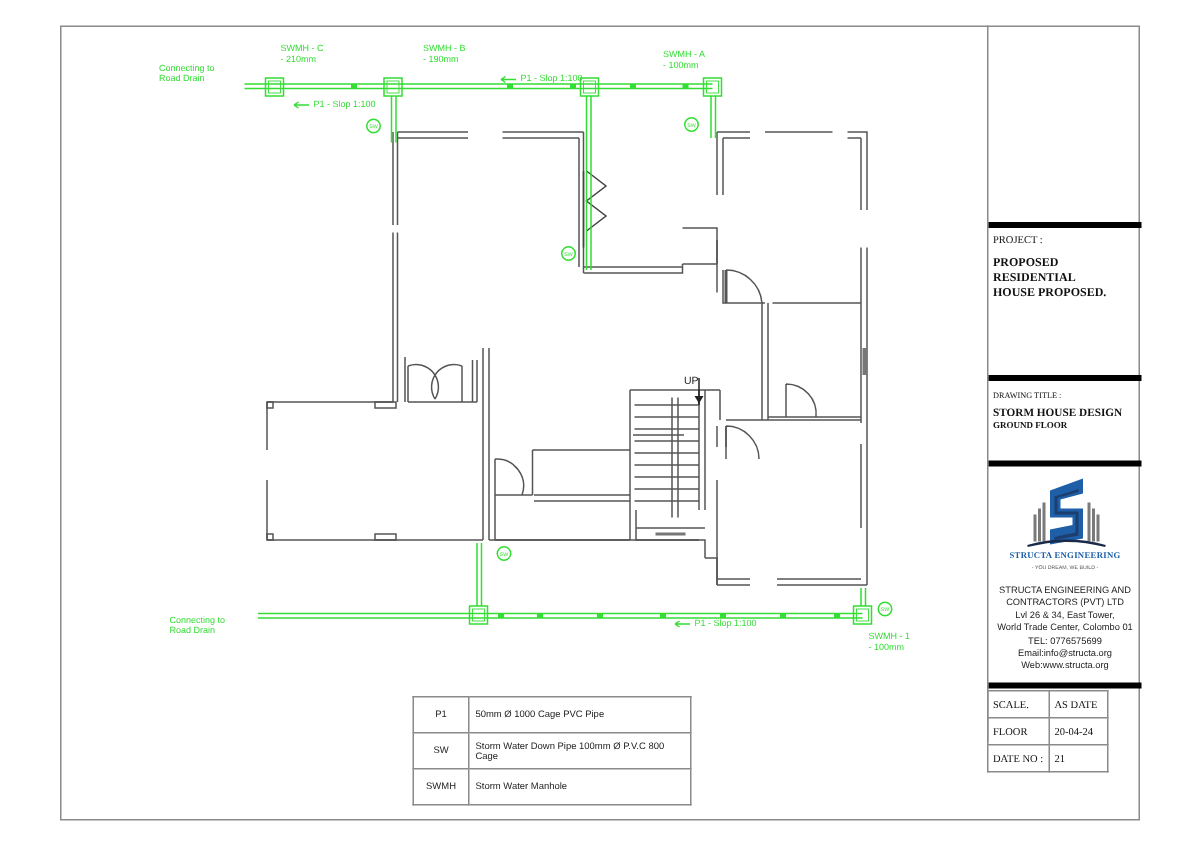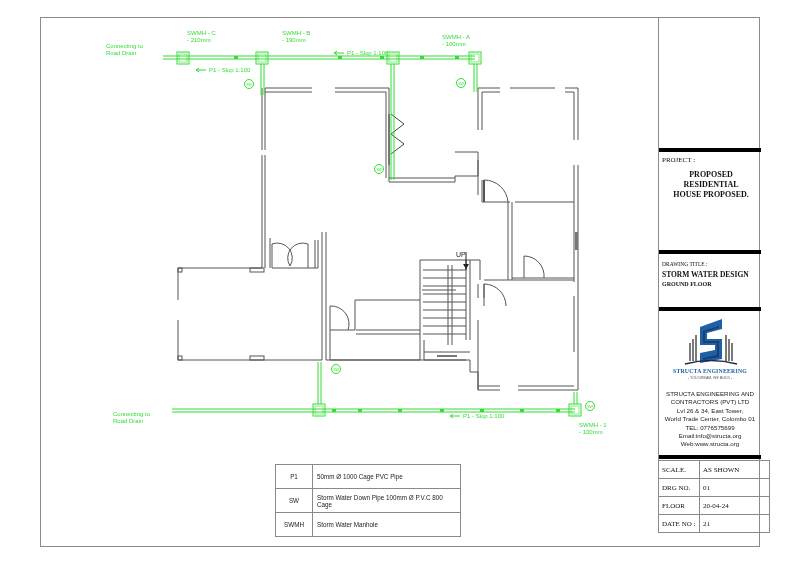--- a/index.html
+++ b/index.html
@@ -3,24 +3,24 @@
 <meta charset="utf-8">
 <style>
   html, body { margin: 0; padding: 0; background: #ffffff; }
   body { width: 800px; height: 566px; position: relative; overflow: hidden; font-family: "Liberation Sans", sans-serif; }
   .sheet { position: absolute; left: 40px; top: 17px; width: 720px; height: 530px; border: 1px solid #8a8a8a; box-sizing: border-box; }
   .drawing { position: absolute; left: 0; top: 0; width: 800px; height: 566px; }
   .tb { position: absolute; left: 658px; top: 17px; width: 102px; height: 478px; border-left: 1px solid #8a8a8a; box-sizing: border-box; }
   .tb-bar { position: absolute; left: 0; width: 102px; height: 4px; background: #000; }
   .tb-text { position: absolute; left: 3px; font-family: "Liberation Serif", serif; color: #111; }
   .tb-label { font-size: 7px; }
-  .tb-strong { font-size: 8px; font-weight: bold; line-height: 10px; text-align: center; }
+  .tb-strong { font-size: 8px; font-weight: bold; line-height: 10px; }
   .tb-strong-sm { font-size: 6px; font-weight: bold; }
   .company { position: absolute; left: 0; width: 102px; text-align: center; font-size: 6.2px; line-height: 8.4px; color: #222; font-family: "Liberation Sans", sans-serif; }
-  .info-table { position: absolute; left: 658px; top: 460px; width: 112px; border-collapse: collapse; font-family: "Liberation Serif", serif; font-size: 7px; color: #111; }
+  .info-table { position: absolute; left: 658px; top: 460px; width: 81px; border-collapse: collapse; font-family: "Liberation Serif", serif; font-size: 7px; color: #111; }
   .info-table td { border: 1px solid #8a8a8a; height: 17px; padding: 0 3px; }
   .info-table td.k { width: 34px; }
   .legend-table { position: absolute; left: 275px; top: 464px; width: 186px; border-collapse: collapse; font-size: 6.3px; color: #222; }
   .legend-table td { border: 1px solid #8a8a8a; height: 23px; padding: 0 4px; }
   .legend-table td.code { width: 28px; text-align: center; }
   .gtxt { position: absolute; color: #33dd33; font-size: 6px; line-height: 7px; font-family: "Liberation Sans", sans-serif; }
   .logo-txt { position: absolute; left: 0; width: 102px; text-align: center; font-family: "Liberation Serif", serif; font-weight: bold; color: #1e5fa8; font-size: 5.8px; letter-spacing: 0.2px; }
   .logo-sub { position: absolute; left: 0; width: 102px; text-align: center; font-size: 3.5px; color: #555; }
   .up { position: absolute; font-size: 7px; color: #222; }
 </style>
@@ -184,21 +184,21 @@
 <div class="tb">
   <div class="tb-bar" style="top:131px;"></div>
   <div class="tb-text tb-label" style="top:139px;">PROJECT :</div>
   <div class="tb-text tb-strong" style="top:153px;">
     <div>PROPOSED RESIDENTIAL</div>
     <div>HOUSE PROPOSED.</div>
   </div>
 
   <div class="tb-bar" style="top:233px;"></div>
   <div class="tb-text" style="top:244px; font-size:5.5px;">DRAWING TITLE :</div>
-  <div class="tb-text" style="top:253px; font-size:7.5px; font-weight:bold;">STORM WATER DESIGN</div>
+  <div class="tb-text" style="top:253px; font-size:7.5px; font-weight:bold;">STORM HOUSE DESIGN</div>
   <div class="tb-text tb-strong-sm" style="top:264px;">GROUND FLOOR</div>
 
   <div class="tb-bar" style="top:290px;"></div>
 
   <svg style="position:absolute; left:24px; top:300px;" width="56" height="50" viewBox="0 0 56 50">
     <g fill="#7a7a7a">
       <rect x="6" y="26" width="2" height="18"></rect>
       <rect x="9" y="22" width="2" height="22"></rect>
       <rect x="12" y="18" width="2" height="26"></rect>
       <rect x="42" y="18" width="2" height="26"></rect>
@@ -222,25 +222,21 @@
     <div>Web:www.structa.org</div>
   </div>
 
   <div class="tb-bar" style="top:438px;"></div>
 </div>
 
 <table class="info-table">
   <tbody>
       <tr>
     <td class="k">SCALE.</td>
-    <td>AS SHOWN</td>
-  </tr>
-  <tr>
-    <td class="k">DRG NO.</td>
-    <td>01</td>
+    <td>AS DATE</td>
   </tr>
   <tr>
     <td class="k">FLOOR</td>
     <td>20-04-24</td>
   </tr>
   <tr>
     <td class="k">DATE NO :</td>
     <td>21</td>
   </tr>
 </tbody>

